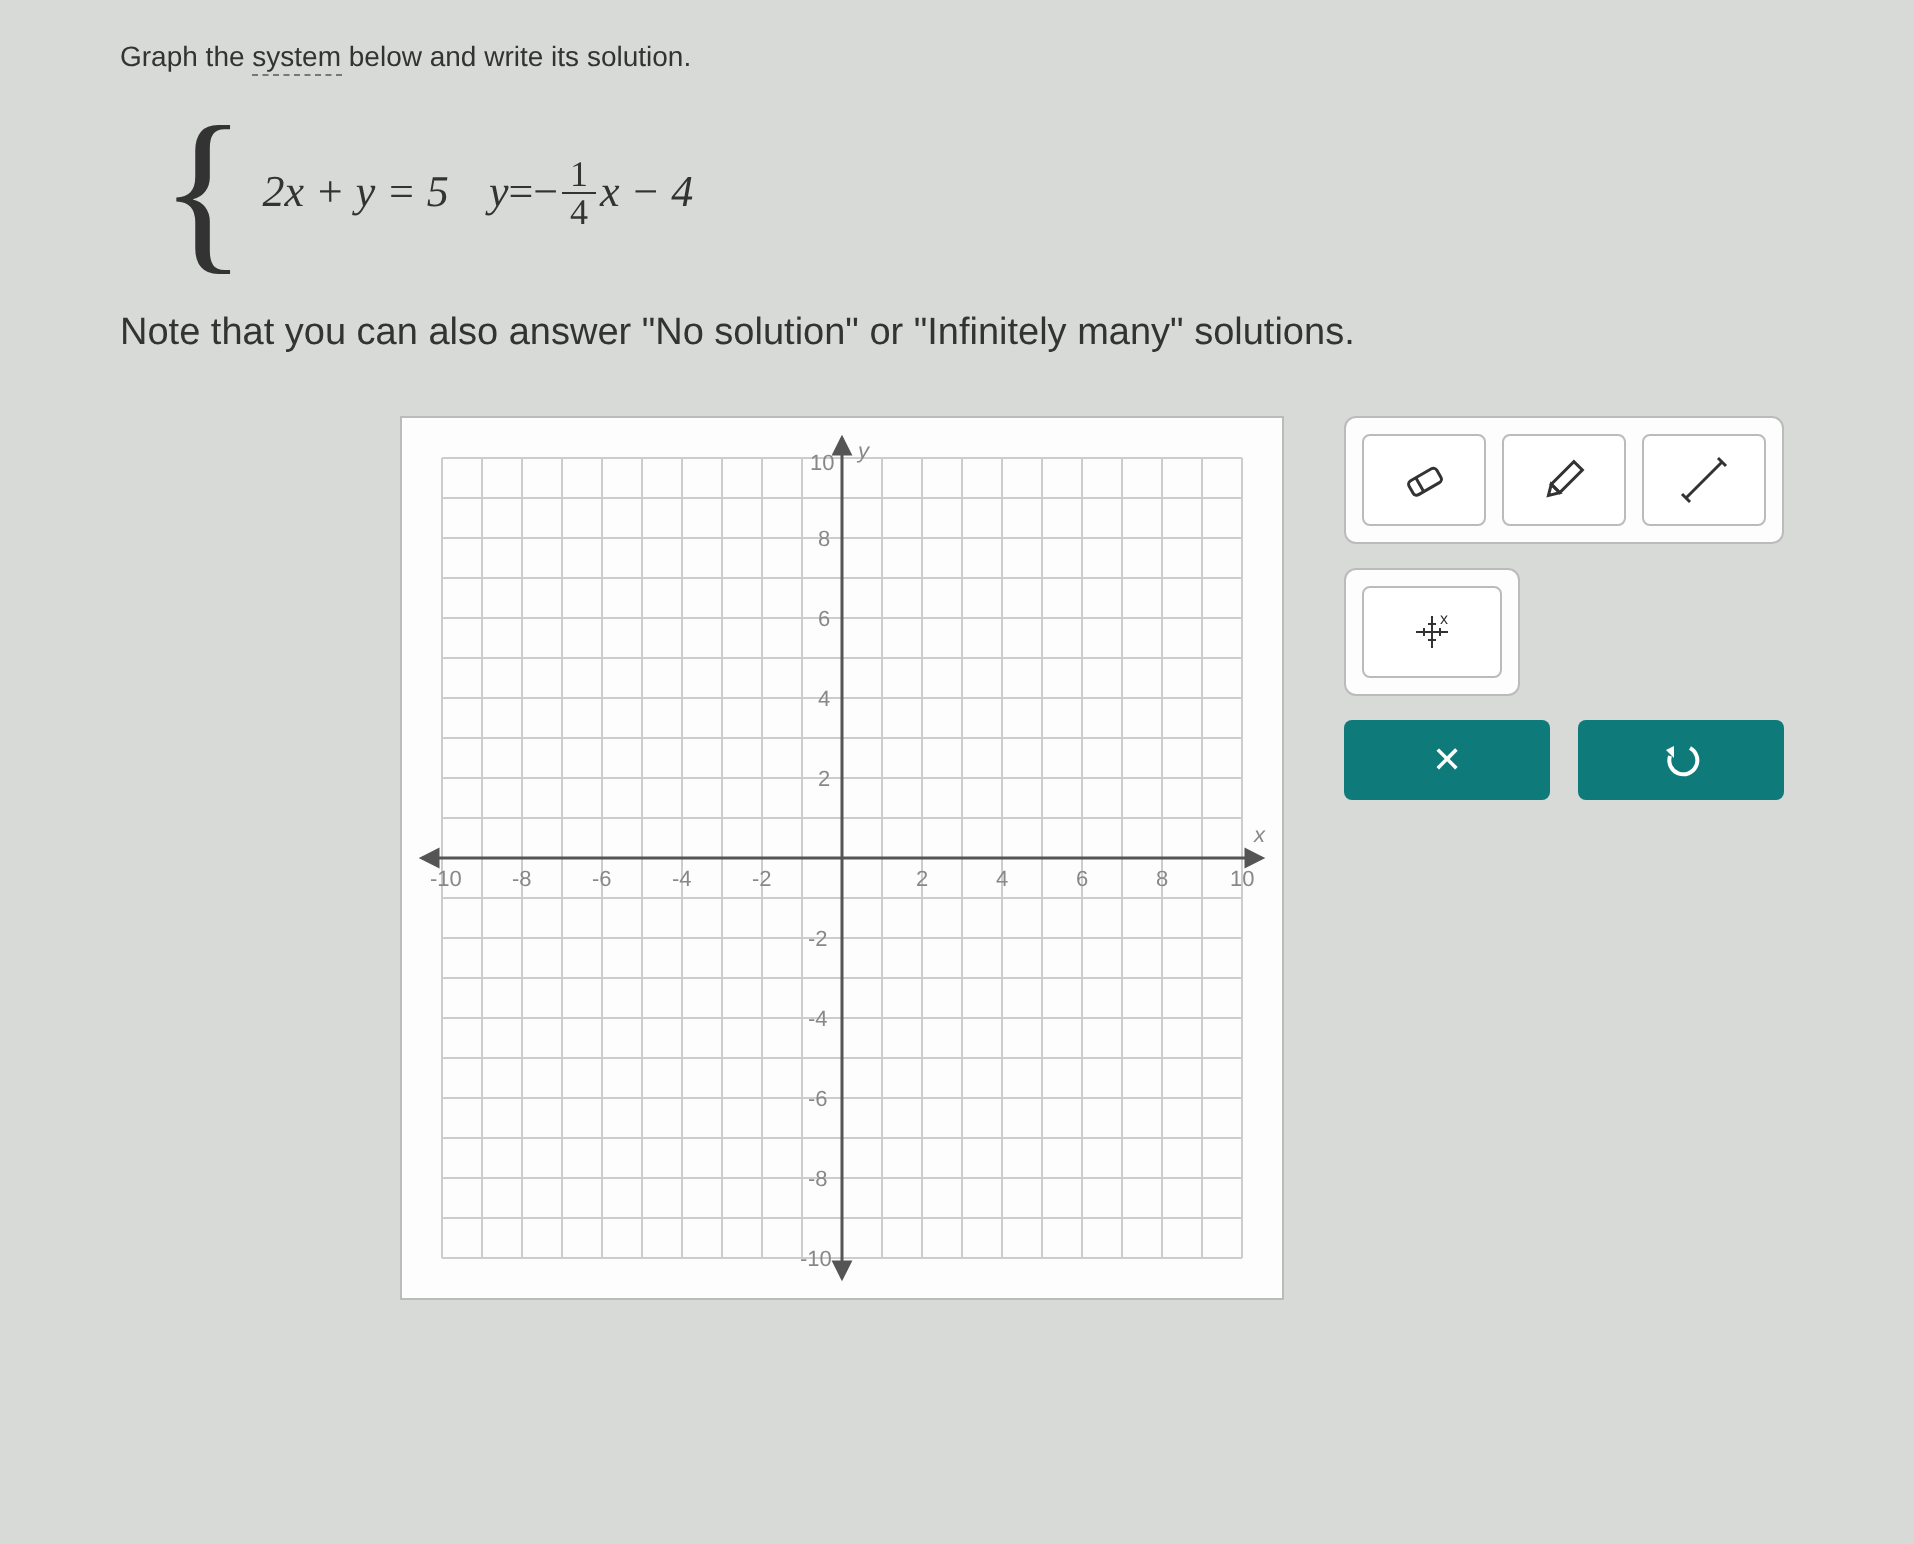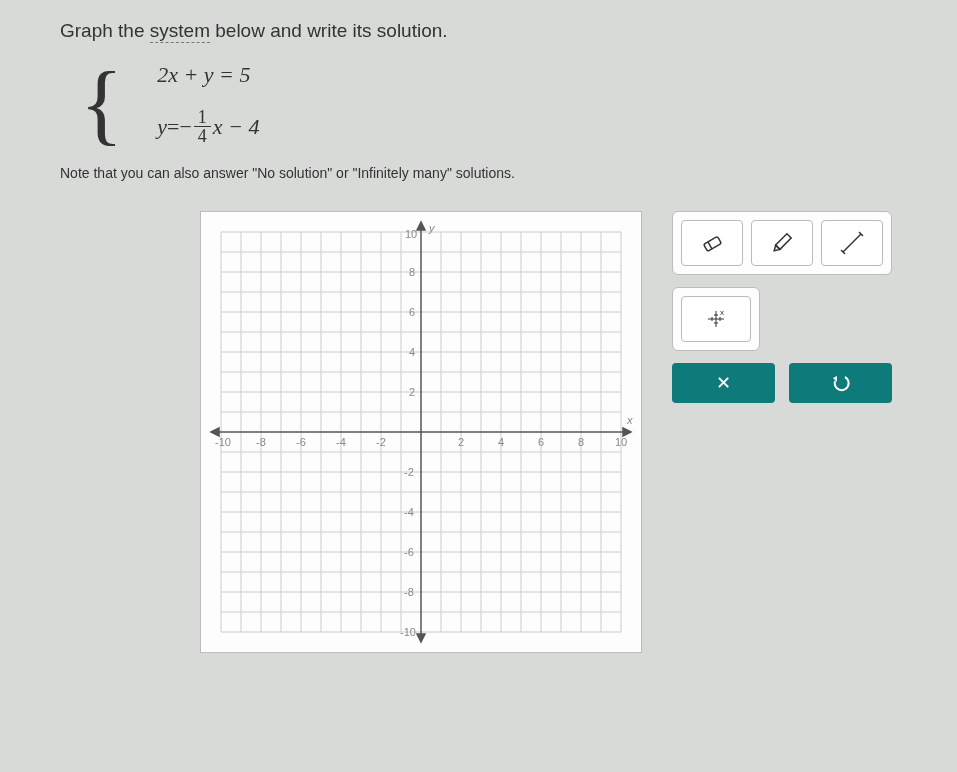--- a/index.html
+++ b/index.html
@@ -9,21 +9,21 @@
     font-family: Arial, Helvetica, sans-serif;
     width: 957px;
     height: 772px;
     overflow: hidden;
     color: #333;
   }
   .page {
     padding: 20px 60px;
   }
   .question-text {
-    font-size: 19px;
+    font-size: 14px;
     margin-bottom: 20px;
   }
   .dotted {
     border-bottom: 1px dashed #777;
     padding-bottom: 1px;
   }
   .system-block {
     font-family: 'Times New Roman', serif;
     font-size: 22px;
     font-style: italic;
@@ -34,42 +34,40 @@
   .brace {
     font-size: 90px;
     font-style: normal;
     font-weight: 100;
     line-height: 80px;
     margin-right: 8px;
     font-family: serif;
   }
   .eqs {
     display: flex;
-    flex-direction: column;
     gap: 20px;
-    margin-left: 26px;
   }
   .eq-row {
     display: flex;
     align-items: center;
     font-style: italic;
   }
   .frac {
     display: inline-flex;
     flex-direction: column;
     align-items: center;
     font-style: normal;
     font-size: 18px;
     line-height: 1;
     margin: 0 2px;
   }
   .frac .num { border-bottom: 1px solid #333; padding: 0 4px; }
   .frac .den { padding: 0 4px; }
   .note {
-    font-size: 14px;
+    font-size: 19px;
     margin-bottom: 30px;
   }
   .workspace {
     display: flex;
     gap: 30px;
     margin-left: 140px;
   }
   .graph-panel {
     background: #fdfdfd;
     border: 1px solid #bbb;

